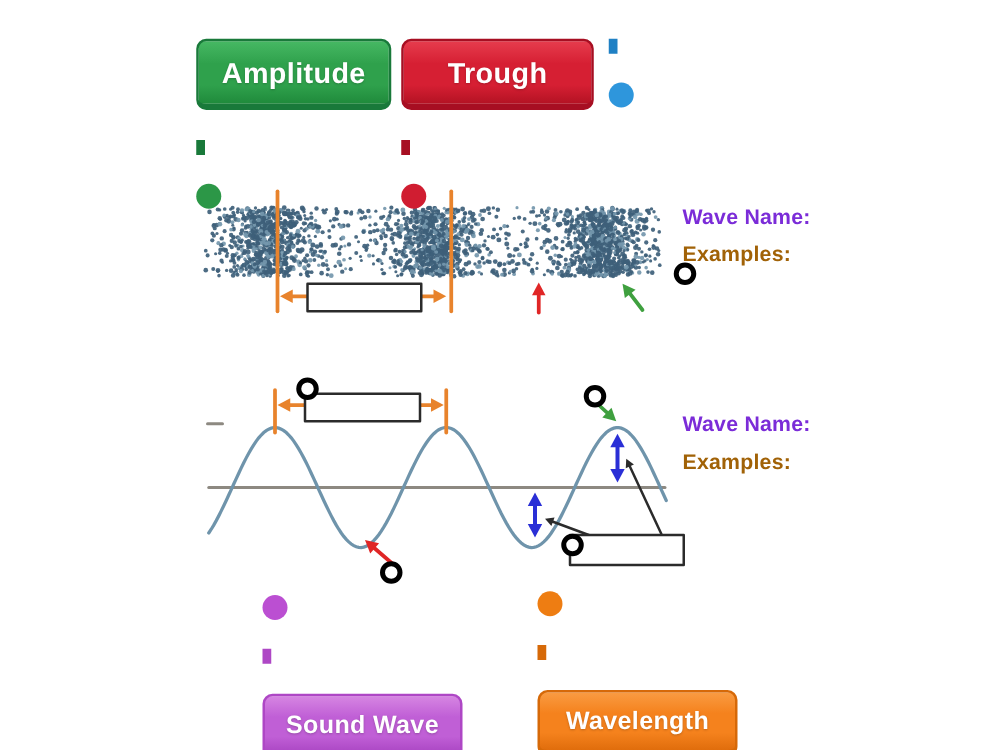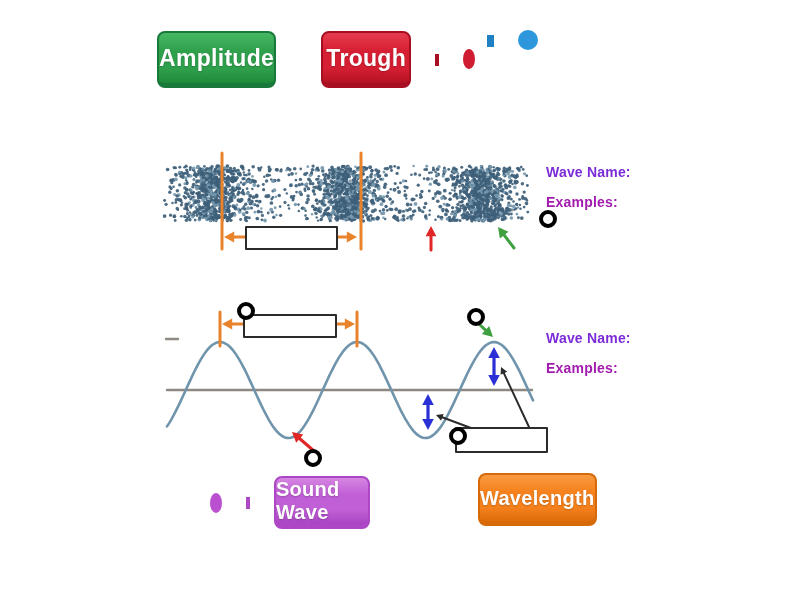--- a/index.html
+++ b/index.html
@@ -8,22 +8,21 @@
     position: relative;
     width: 800px; height: 600px;
     background: #ffffff;
     overflow: hidden;
     font-family: "Liberation Sans", sans-serif;
   }
   
   .chip {
     position: absolute;
     display: flex;
-    flex-direction: row;
-    align-items: center;
+    flex-direction: column;
     z-index: 5;
     cursor: grab;
     gap: 24px;
   }
   .chip-box {
     width: 100%;
     display: flex; align-items: center; justify-content: center;
     color: #fff;
     font-weight: 700;
     border: 2px solid var(--border);
@@ -54,25 +53,25 @@
     border: 4px solid #000;
     border-radius: 50%;
     background: #fff;
     z-index: 3;
     cursor: pointer;
   }
   .fig-caption {
     position: absolute;
     z-index: 2;
     font-weight: 700;
-    font-size: 14px;
+    font-size: 17px;
     letter-spacing: 0.2px;
   }
   .cap-purple { color: #7b2cd8; }
-  .cap-pink   { color: #a21caf; }
+  .cap-pink   { color: #a16207; }
 </style>
 </head>
 <body>
 
 <div class="stage">
 
   <svg id="diagram-svg" width="800" height="600" viewBox="0 0 800 600">
       <g>
         <g>
           <circle cx="517.3" cy="168.3" r="1.33" fill="#3e6079" opacity="0.92"></circle>

